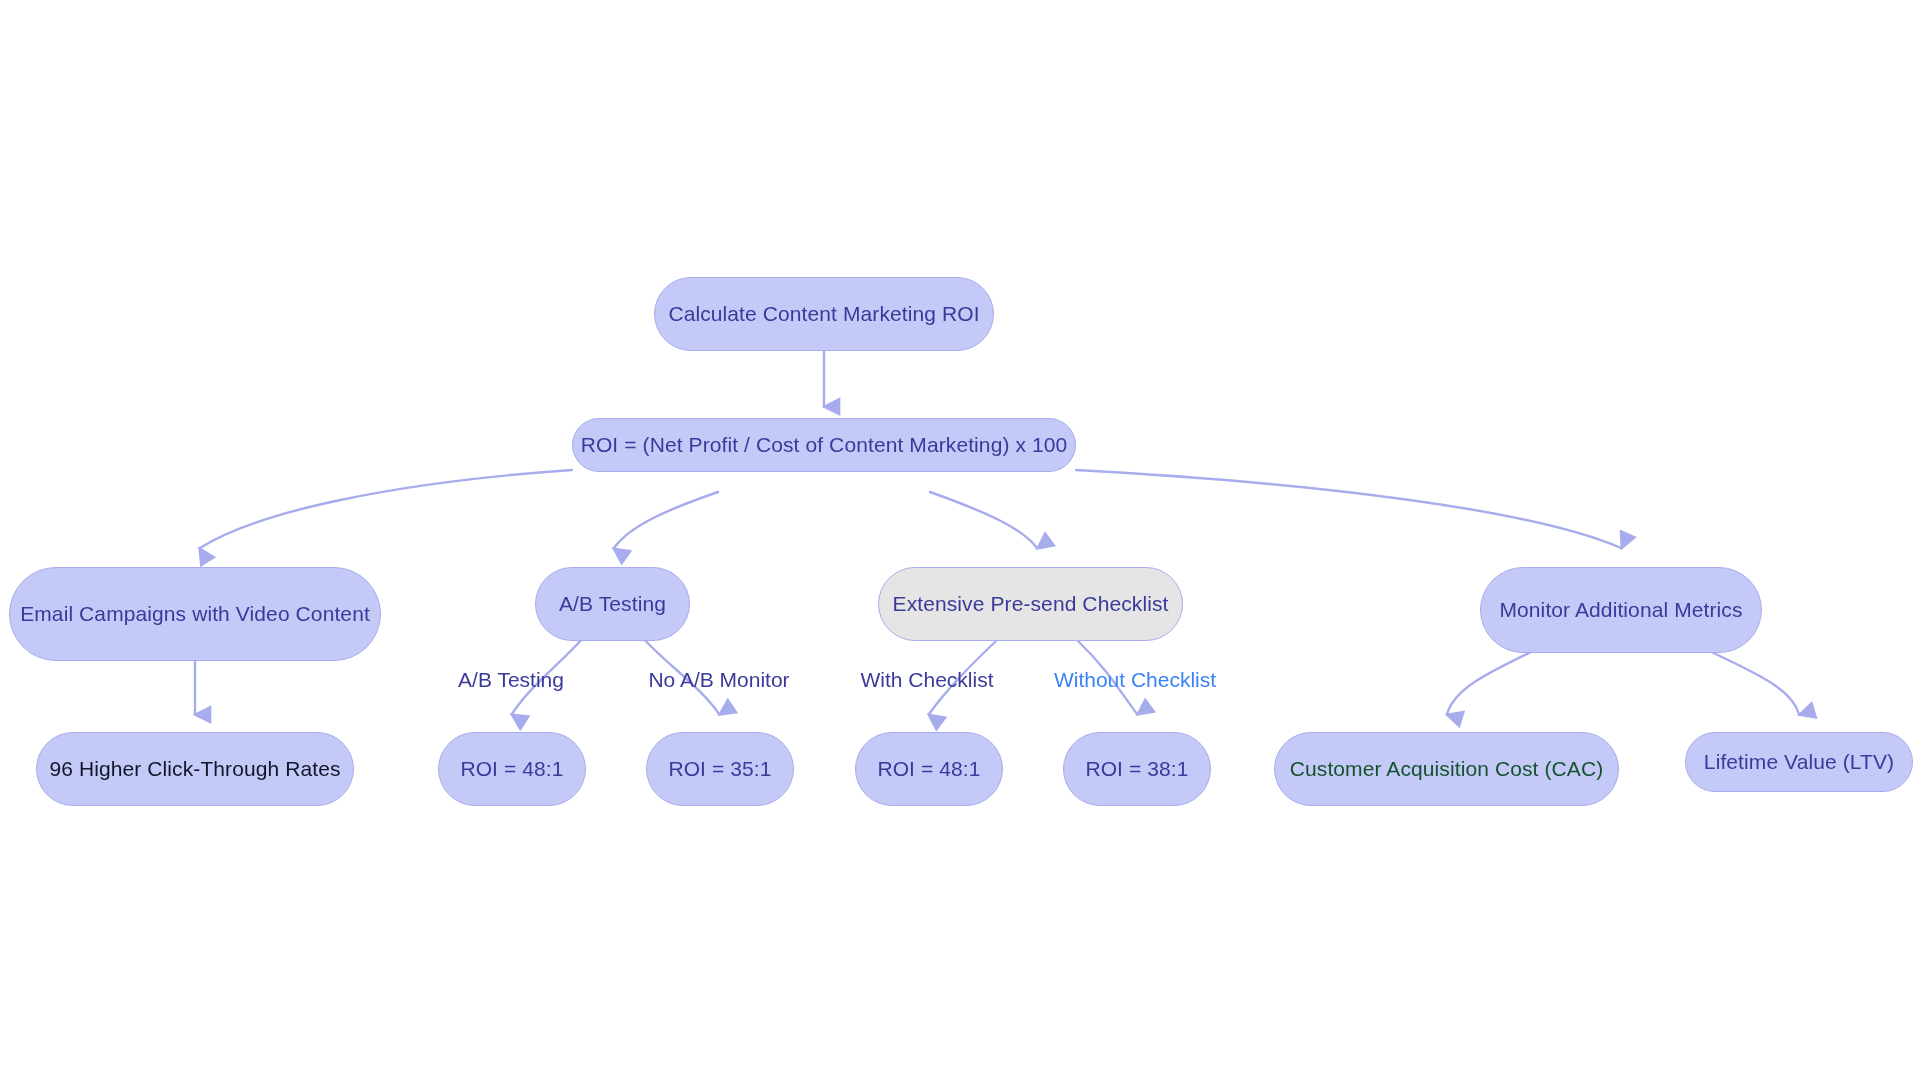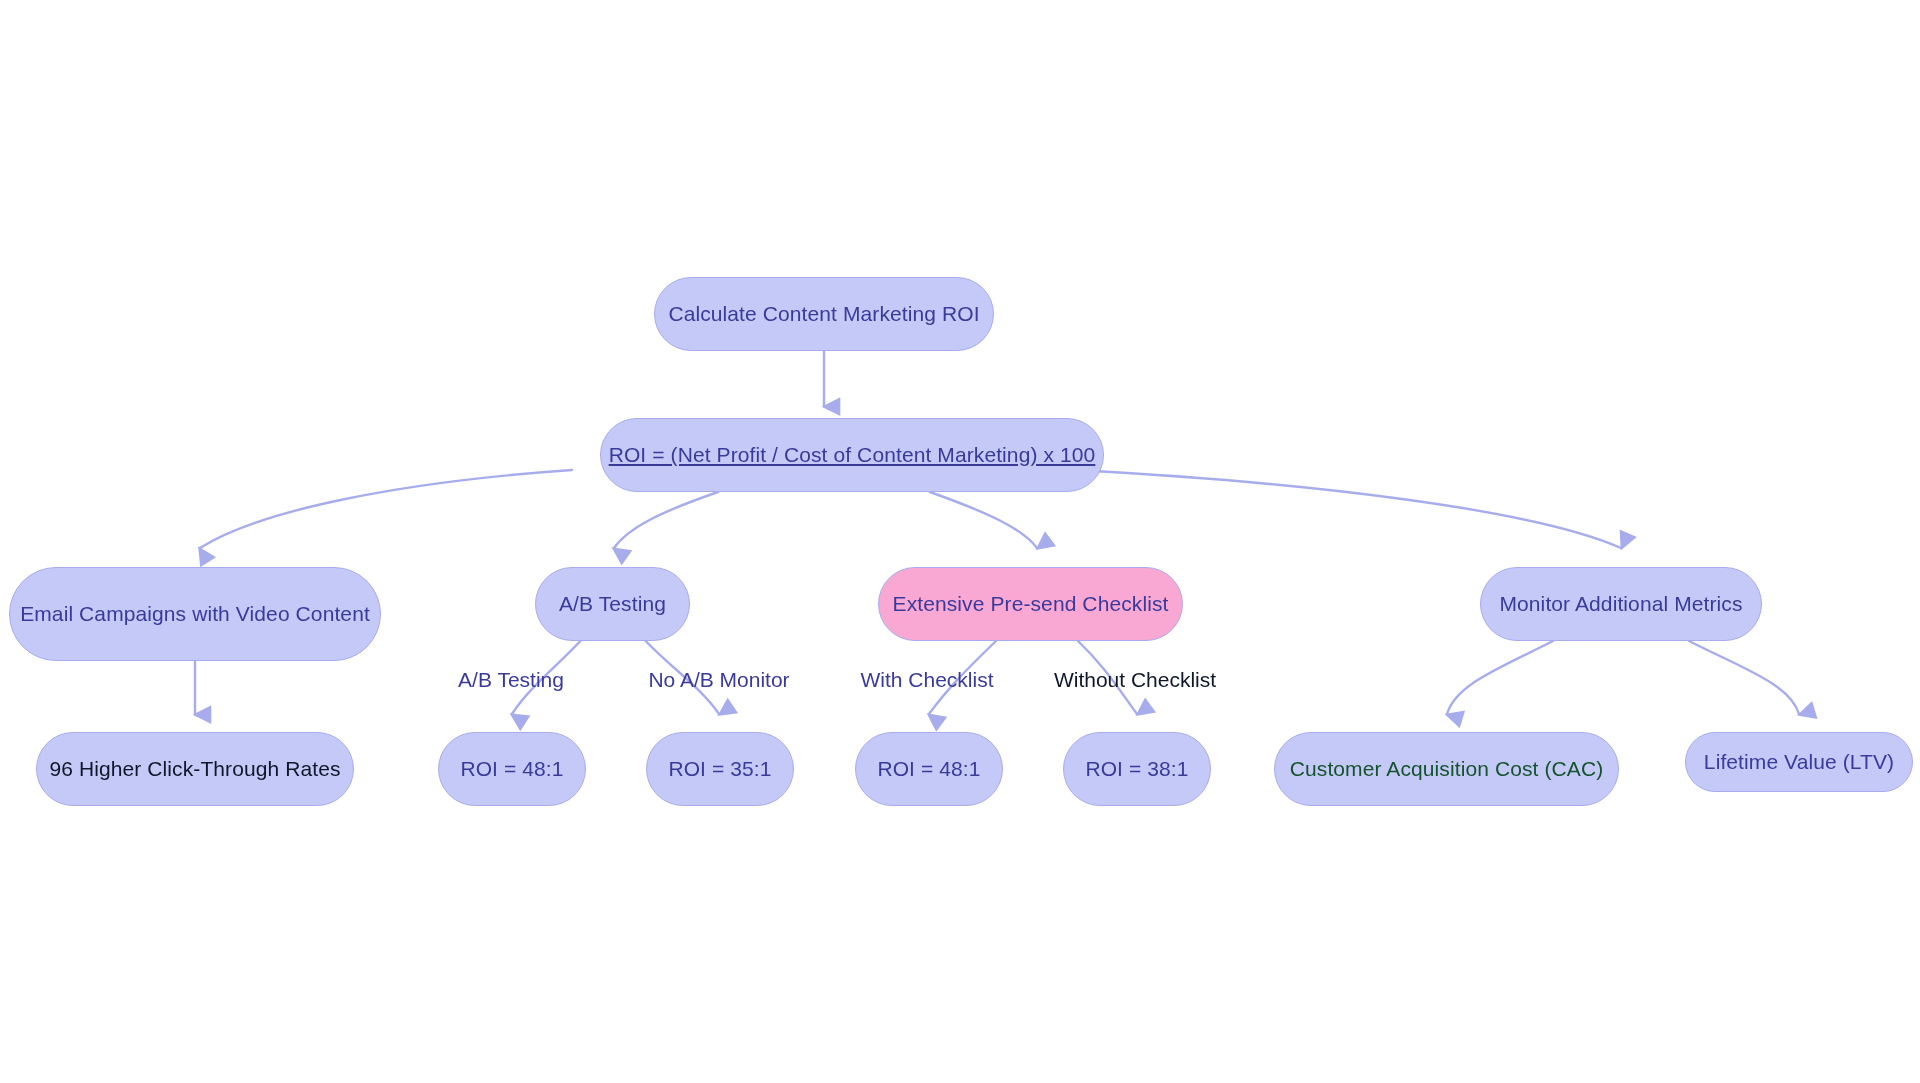--- a/index.html
+++ b/index.html
@@ -75,33 +75,33 @@
         <path d="M 996,641 C 968,668 948,688 929,714" fill="none" stroke="#a7adec" stroke-width="2.4" stroke-linecap="round" marker-end="url(#arrowhead)"></path>
         <path d="M 1078,641 C 1106,668 1118,688 1137,714" fill="none" stroke="#a7adec" stroke-width="2.4" stroke-linecap="round" marker-end="url(#arrowhead)"></path>
         <path d="M 1553,641 C 1500,668 1456,684 1447,714" fill="none" stroke="#a7adec" stroke-width="2.4" stroke-linecap="round" marker-end="url(#arrowhead)"></path>
         <path d="M 1689,641 C 1742,668 1790,684 1799,714" fill="none" stroke="#a7adec" stroke-width="2.4" stroke-linecap="round" marker-end="url(#arrowhead)"></path>
       </g>
   </svg>
   <div id="nodes-group">
       <div class="node" style="left: 654px; top: 277px; width: 340px; height: 74px; background: rgb(197, 201, 247); border-color: rgb(167, 173, 236); color: rgb(58, 58, 155);">
         <span>Calculate Content Marketing ROI</span>
       </div>
-      <div class="node" style="left: 600px; top: 418px; width: 504px; height: 74px; background: rgb(197, 201, 247); border-color: rgb(167, 173, 236); color: rgb(58, 58, 155); text-decoration: underline;">
+      <div class="node" style="left: 572px; top: 418px; width: 504px; height: 54px; background: rgb(197, 201, 247); border-color: rgb(167, 173, 236); color: rgb(58, 58, 155);">
         <span>ROI = (Net Profit / Cost of Content Marketing) x 100</span>
       </div>
       <div class="node" style="left: 9px; top: 567px; width: 372px; height: 94px; background: rgb(197, 201, 247); border-color: rgb(167, 173, 236); color: rgb(58, 58, 155);">
         <span>Email Campaigns with Video Content</span>
       </div>
       <div class="node" style="left: 535px; top: 567px; width: 155px; height: 74px; background: rgb(197, 201, 247); border-color: rgb(167, 173, 236); color: rgb(58, 58, 155);">
         <span>A/B Testing</span>
       </div>
-      <div class="node" style="left: 878px; top: 567px; width: 305px; height: 74px; background: #f9a8d4; border-color: rgb(167, 173, 236); color: rgb(58, 58, 155);">
+      <div class="node" style="left: 878px; top: 567px; width: 305px; height: 74px; background: #e5e5e5; border-color: rgb(167, 173, 236); color: rgb(58, 58, 155);">
         <span>Extensive Pre-send Checklist</span>
       </div>
-      <div class="node" style="left: 1480px; top: 567px; width: 282px; height: 74px; background: rgb(197, 201, 247); border-color: rgb(167, 173, 236); color: rgb(58, 58, 155);">
+      <div class="node" style="left: 1480px; top: 567px; width: 282px; height: 86px; background: rgb(197, 201, 247); border-color: rgb(167, 173, 236); color: rgb(58, 58, 155);">
         <span>Monitor Additional Metrics</span>
       </div>
       <div class="node" style="left: 36px; top: 732px; width: 318px; height: 74px; background: rgb(197, 201, 247); border-color: rgb(167, 173, 236); color: #0f172a;">
         <span>96 Higher Click-Through Rates</span>
       </div>
       <div class="node" style="left: 438px; top: 732px; width: 148px; height: 74px; background: rgb(197, 201, 247); border-color: rgb(167, 173, 236); color: rgb(58, 58, 155);">
         <span>ROI = 48:1</span>
       </div>
       <div class="node" style="left: 646px; top: 732px; width: 148px; height: 74px; background: rgb(197, 201, 247); border-color: rgb(167, 173, 236); color: rgb(58, 58, 155);">
         <span>ROI = 35:1</span>
@@ -116,15 +116,15 @@
         <span>Customer Acquisition Cost (CAC)</span>
       </div>
       <div class="node" style="left: 1685px; top: 732px; width: 228px; height: 60px; background: rgb(197, 201, 247); border-color: rgb(167, 173, 236); color: rgb(58, 58, 155);">
         <span>Lifetime Value (LTV)</span>
       </div>
     </div>
   <div id="edge-labels-group">
       <div class="edge-label" style="left: 511px; top: 668px; color: rgb(58, 58, 155);">A/B Testing</div>
       <div class="edge-label" style="left: 719px; top: 668px; color: rgb(58, 58, 155);">No A/B Monitor</div>
       <div class="edge-label" style="left: 927px; top: 668px; color: rgb(58, 58, 155);">With Checklist</div>
-      <div class="edge-label" style="left: 1135px; top: 668px; color: #0f172a;">Without Checklist</div>
+      <div class="edge-label" style="left: 1135px; top: 668px; color: #3b82f6;">Without Checklist</div>
     </div>
 </div>
 
 </body></html>

